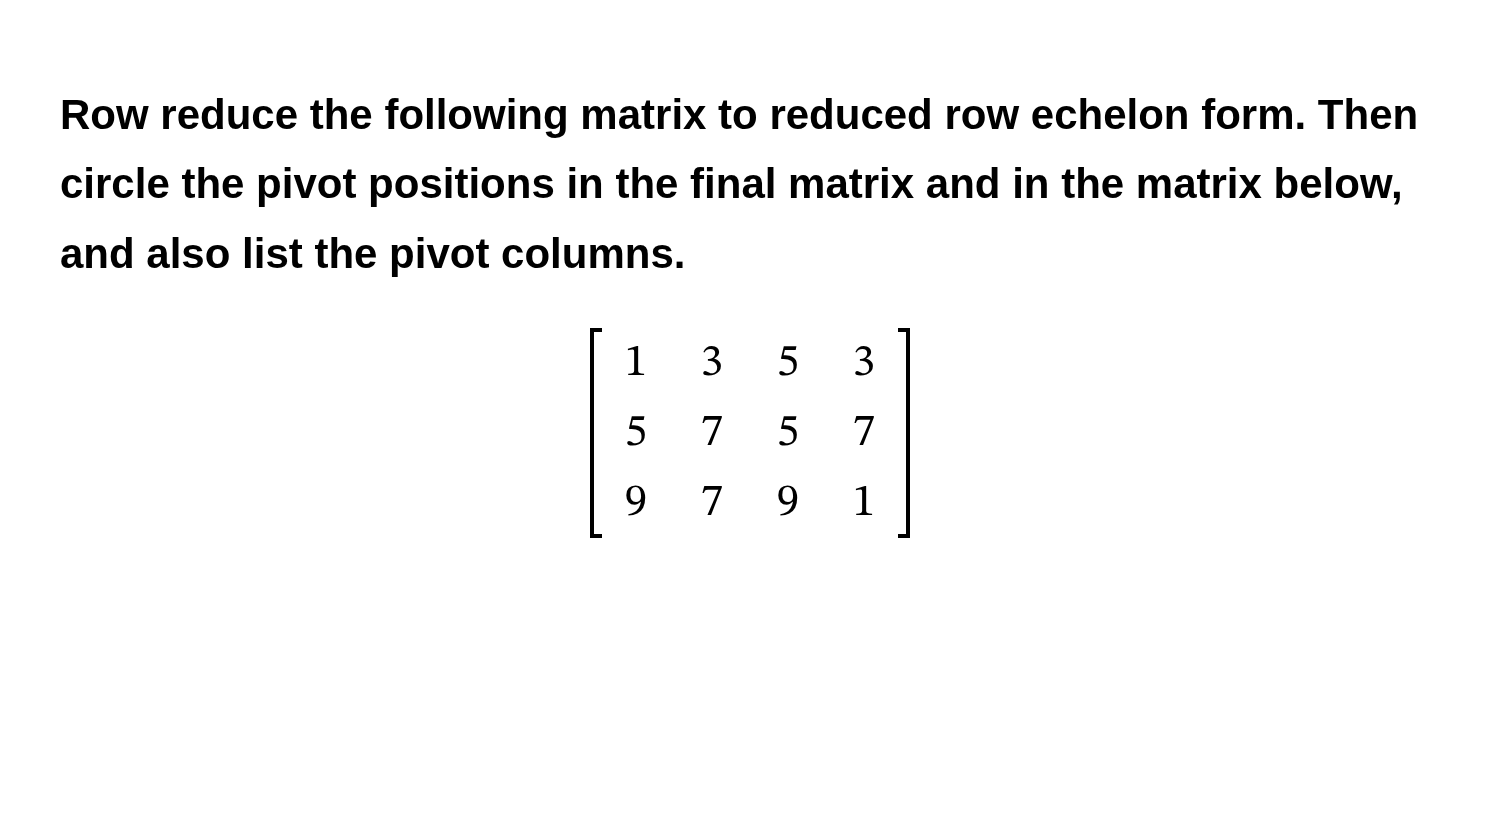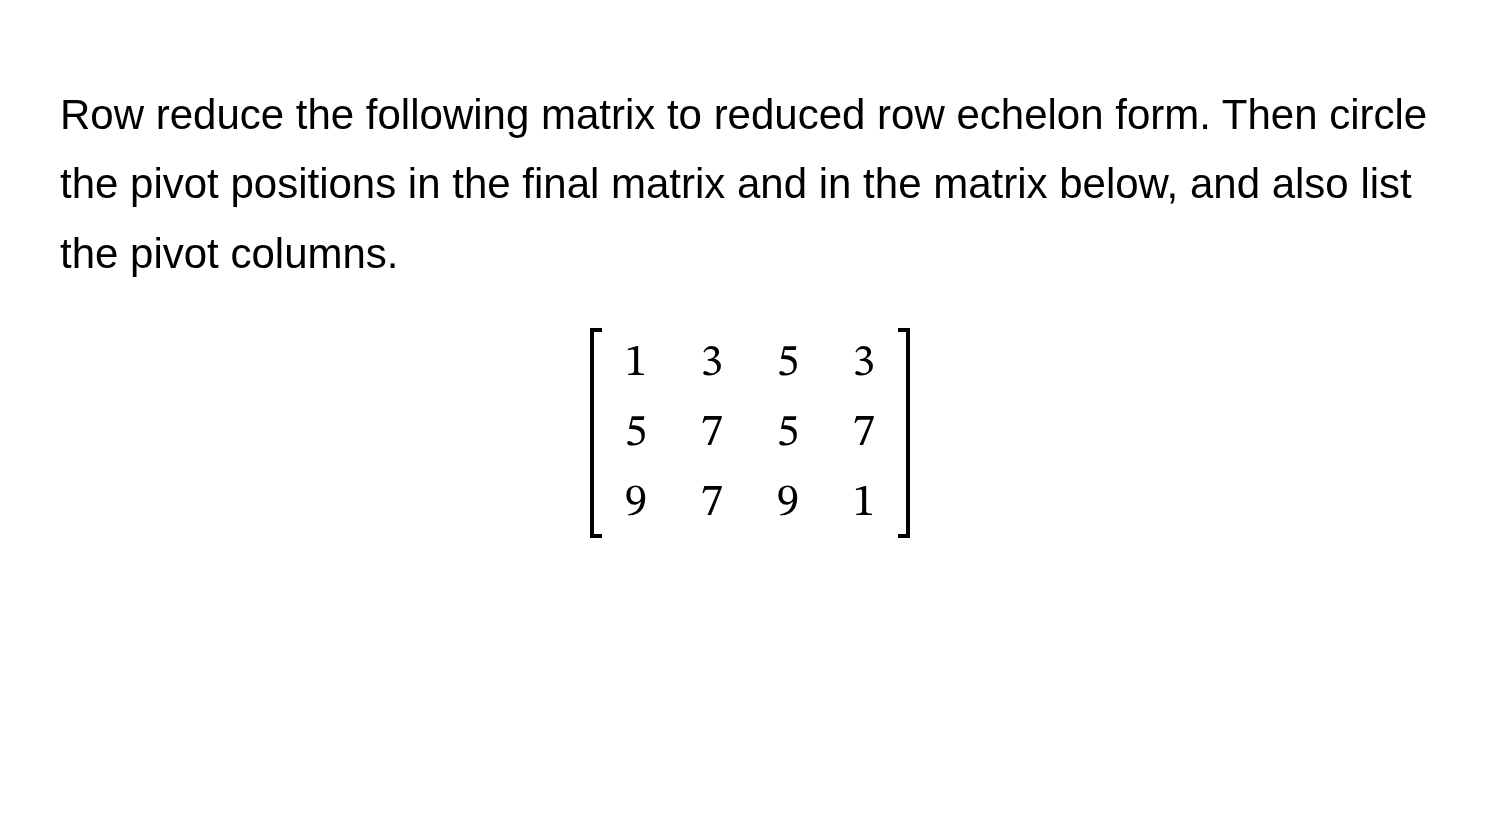--- a/index.html
+++ b/index.html
@@ -13,21 +13,21 @@
       height: 824px;
       font-family: -apple-system, BlinkMacSystemFont, "Segoe UI", Helvetica, Arial, sans-serif;
       padding: 80px 60px;
       color: #000000;
     }
     .problem-text {
       font-size: 42px;
       line-height: 1.65;
       max-width: 1380px;
       margin-bottom: 40px;
-      font-weight: 400;
+      font-weight: 700;
     }
     .matrix-container {
       display: flex;
       justify-content: center;
       align-items: center;
       margin-top: 20px;
     }
     .matrix {
       display: inline-flex;
       align-items: stretch;

